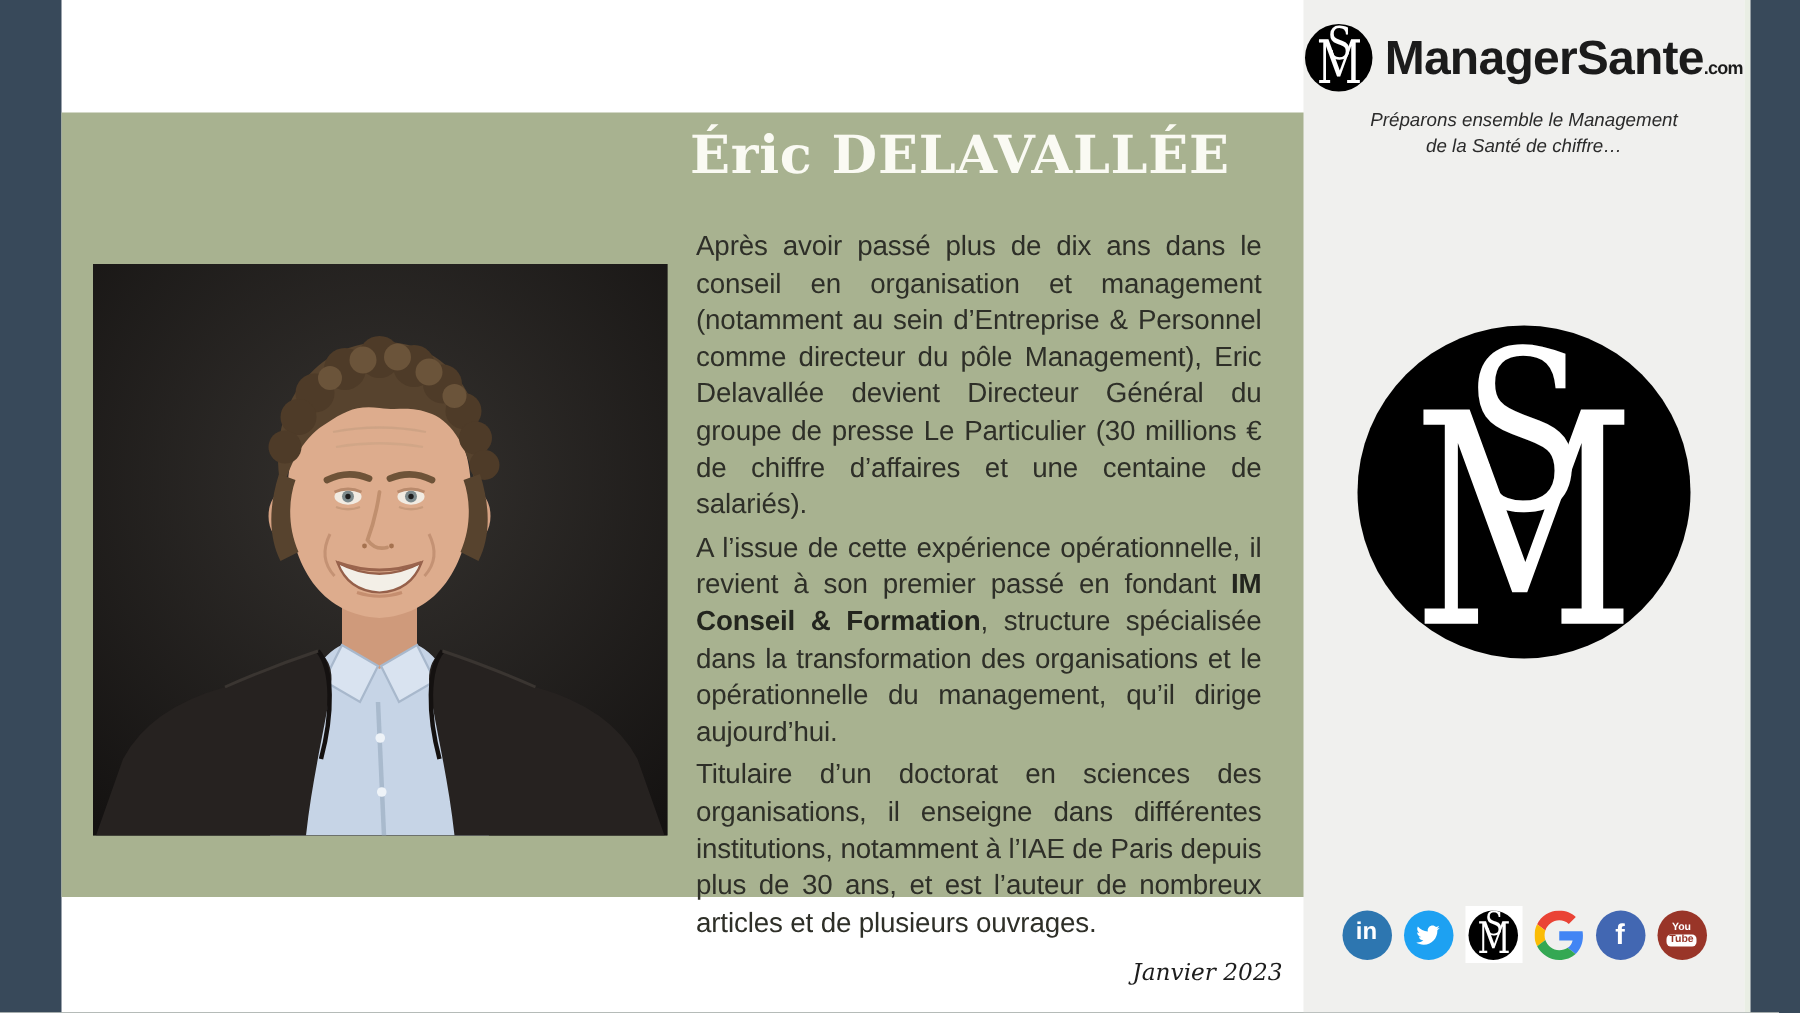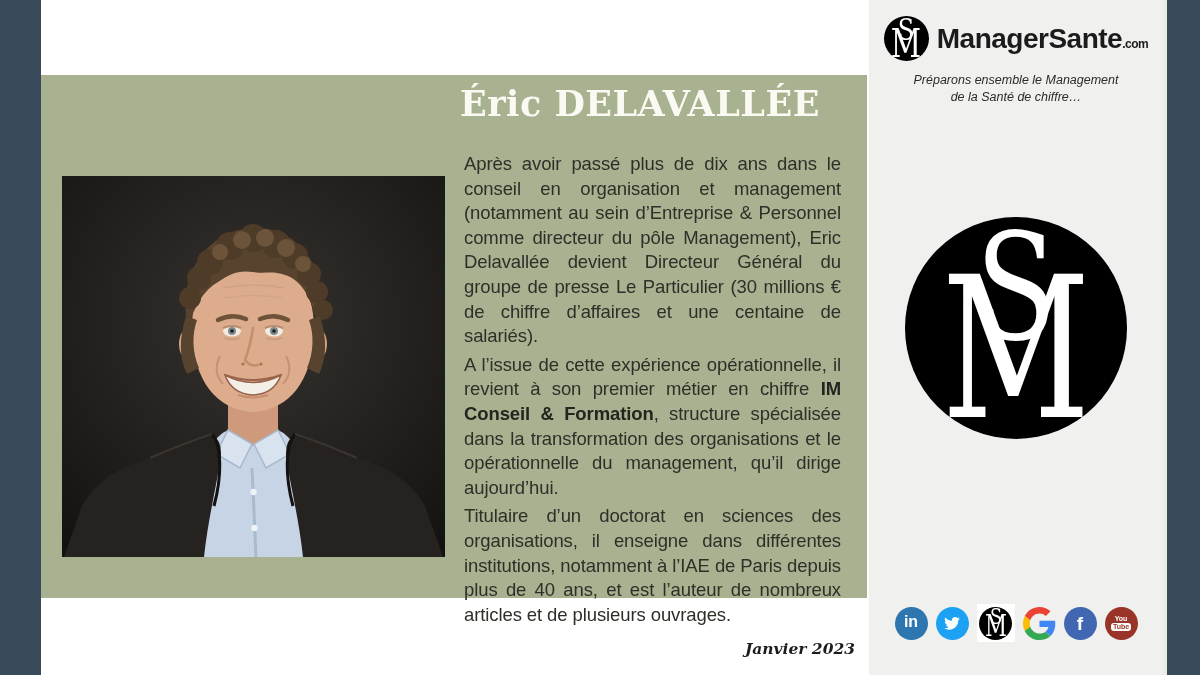--- a/index.html
+++ b/index.html
@@ -10,46 +10,46 @@
   html,body{margin:0;padding:0;background:#9aa0a6;}
   .slide{
     position:relative;width:1200px;height:675px;background:#ffffff;
     overflow:hidden;font-family:"Liberation Sans",sans-serif;margin:0 auto;
   }
   
   .strip-left{position:absolute;left:0;top:0;width:41px;height:675px;background:var(--blue);}
   .strip-right{position:absolute;right:0;top:0;width:33px;height:675px;background:var(--blue);}
   .panel-divider{position:absolute;left:1163px;top:0;width:4px;height:675px;background:#e9eee4;}
   
-  .green-panel{position:absolute;left:41px;top:75px;width:826px;height:523px;background:var(--green);}
+  .green-panel{position:absolute;left:41px;top:75px;width:826px;height:523px;background:var(--green);padding-left:27px;}
   .page-title{
     position:absolute;left:419px;top:8px;margin:0;
     font-family:"DejaVu Serif",serif;font-weight:bold;font-size:35px;
     color:#fafaf3;letter-spacing:0.5px;white-space:nowrap;
   }
   .photo{position:absolute;left:21px;top:101px;width:383px;height:381px;background:#171514;}
   .photo svg{display:block;}
   .bio{
     position:absolute;left:419px;top:73px;width:385px;
     text-align:justify;font-size:18.5px;line-height:24.6px;color:#2e2f28;
     letter-spacing:-0.1px;
   }
   .bio p{margin:4px;}
   .bio strong{font-weight:bold;color:#23251e;}
   
   .date-label{
     position:absolute;right:345px;top:639px;
-    font-family:"DejaVu Serif",serif;font-style:italic;font-weight:bold;
+    font-family:"DejaVu Serif",serif;font-style:italic;font-weight:normal;
     font-size:15.5px;color:#1d1d1d;
   }
   
   .right-panel{position:absolute;left:869px;top:0;width:294px;height:675px;background:var(--gray);}
   .brand-header{position:absolute;top:16px;left:0;width:100%;display:flex;align-items:center;justify-content:center;gap:8px;}
   .wordmark{font-weight:bold;color:#1b1b1b;letter-spacing:-0.5px;white-space:nowrap;}
-  .brand-name{font-size:28px;}
+  .brand-name{font-size:32px;}
   .brand-tld{font-size:12px;}
   .tagline{
     position:absolute;top:72px;left:0;width:100%;text-align:center;
     font-style:italic;font-size:12.5px;line-height:1.32;color:#2b2b2b;
   }
   
   .sm-logo{position:relative;background:#000;border-radius:50%;color:#fff;font-family:"DejaVu Serif",serif;}
   .sm-logo .sm-s,.sm-logo .sm-m{position:absolute;left:50%;line-height:1;font-weight:normal;}
   .sm-logo .sm-m{top:56%;transform:translate(-50%,-46%) scaleX(0.74);}
   .sm-logo .sm-s{top:32%;transform:translate(-50%,-50%) scaleX(0.80);}
@@ -159,22 +159,22 @@
         <path d="M224 180 Q232 196 221 208" stroke="#c49274" stroke-width="2" fill="none"></path>
 
         <path d="M163 199 Q191 214 219 199 Q212 218 191 219 Q170 218 163 199 Z" fill="#f3efe7" stroke="#96604a" stroke-width="1.5"></path>
         <path d="M163 199 Q191 209 219 199" stroke="#9a644d" stroke-width="2" fill="none"></path>
         <path d="M176 219 Q191 224 206 219" stroke="#c58e6f" stroke-width="2" fill="none"></path>
       </svg>
     </div>
 
     <div class="bio">
       <p><span>Après avoir passé plus de dix ans dans le conseil en organisation et management (notamment au sein d’Entreprise &amp; Personnel comme directeur du pôle Management), Eric Delavallée devient Directeur Général du groupe de presse Le Particulier (30 millions € de chiffre d’affaires et une centaine de salariés).</span></p>
-      <p><span>A l’issue de cette expérience opérationnelle, il revient à son premier métier en chiffre </span><strong>IM Conseil &amp; Formation</strong><span>, structure spécialisée dans la transformation des organisations et le opérationnelle du management, qu’il dirige aujourd’hui.</span></p>
-      <p>Titulaire d’un doctorat en sciences des organisations, il enseigne dans différentes institutions, notamment à l’IAE de Paris depuis plus de 40 ans, et est l’auteur de nombreux articles et de plusieurs ouvrages.</p>
+      <p><span>A l’issue de cette expérience opérationnelle, il revient à son premier passé en fondant </span><strong>IM Conseil &amp; Formation</strong><span>, structure spécialisée dans la transformation des organisations et le opérationnelle du management, qu’il dirige aujourd’hui.</span></p>
+      <p>Titulaire d’un doctorat en sciences des organisations, il enseigne dans différentes institutions, notamment à l’IAE de Paris depuis plus de 30 ans, et est l’auteur de nombreux articles et de plusieurs ouvrages.</p>
     </div>
   </div>
 
   <div class="date-label">Janvier 2023</div>
 
   <div class="right-panel">
 
     <div class="brand-header">
       <div class="sm-logo sm-header">
         <span class="sm-s">S</span>

